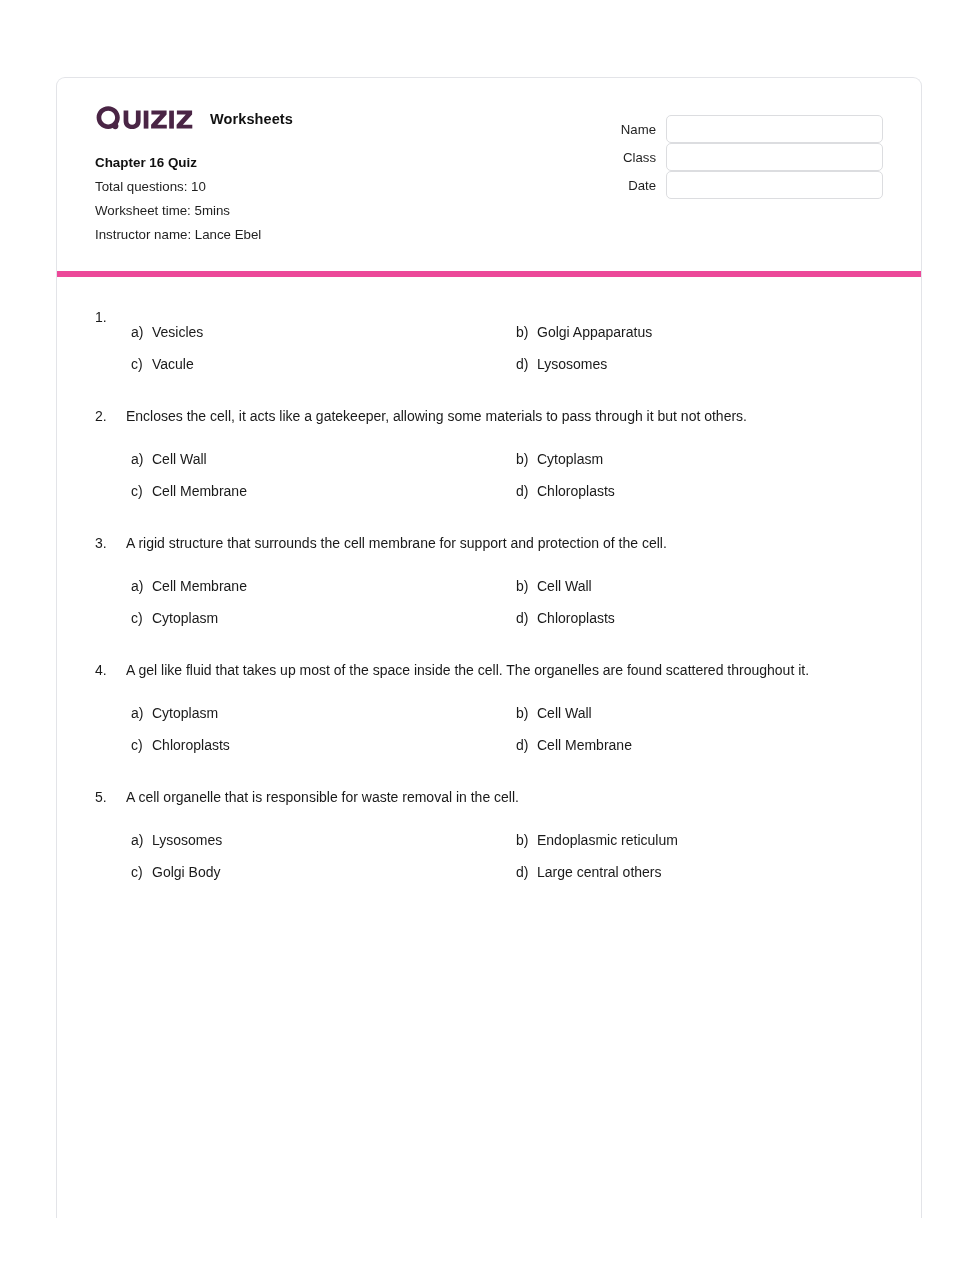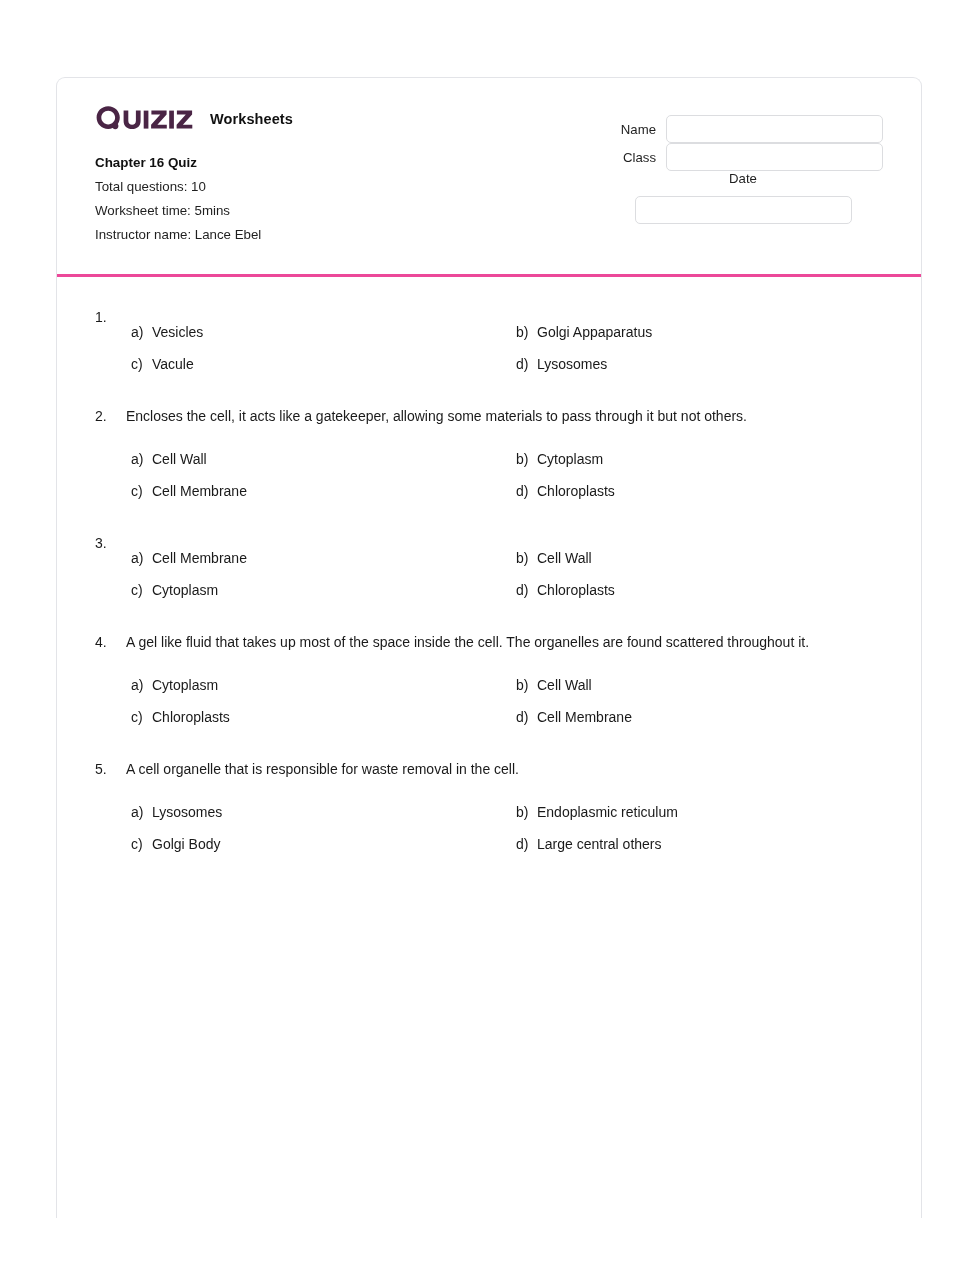--- a/index.html
+++ b/index.html
@@ -25,21 +25,21 @@
     border: 1px solid #e3e4e8;
     border-bottom: none;
     border-radius: 9px 9px 0 0;
     background: #ffffff;
   }
 
   
   .wsheader {
     position: relative;
     height: 199px;
-    border-bottom: 3px solid #ec4899;
+    border-bottom: 6px solid #ec4899;
     padding: 27px 38px 12px 38px;
   }
 
   .brandrow {
     display: flex;
     align-items: center;
     gap: 11px;
     height: 26px;
   }
   .logo-mark {
@@ -78,21 +78,21 @@
     right: 38px;
     top: 37px;
     width: 280px;
   }
   .fieldrow {
     display: flex;
     align-items: center;
     justify-content: flex-end;
     gap: 10px;
   }
-  .fieldrow:last-child { margin-bottom: 0; flex-direction: column; }
+  .fieldrow:last-child { margin-bottom: 0; }
   .fieldlabel {
     font-size: 13.2px;
     color: #1f1f1f;
     text-align: right;
     white-space: nowrap;
   }
   .fieldbox {
     width: 217px;
     height: 28px;
     border: 1px solid #dcdde0;
@@ -243,20 +243,21 @@
             <span class="optletter">d)</span>
             <span class="opttext">Chloroplasts</span>
           </div>
         </div>
       </div>
     </div>
 
     <div class="question">
       <div class="qnum">3.</div>
       <div class="qbody">
+        <div class="qtext">A rigid structure that surrounds the cell membrane for support and protection of the cell.</div>
         <div class="options">
           <div class="option">
             <span class="optletter">a)</span>
             <span class="opttext">Cell Membrane</span>
           </div>
           <div class="option">
             <span class="optletter">b)</span>
             <span class="opttext">Cell Wall</span>
           </div>
           <div class="option">

